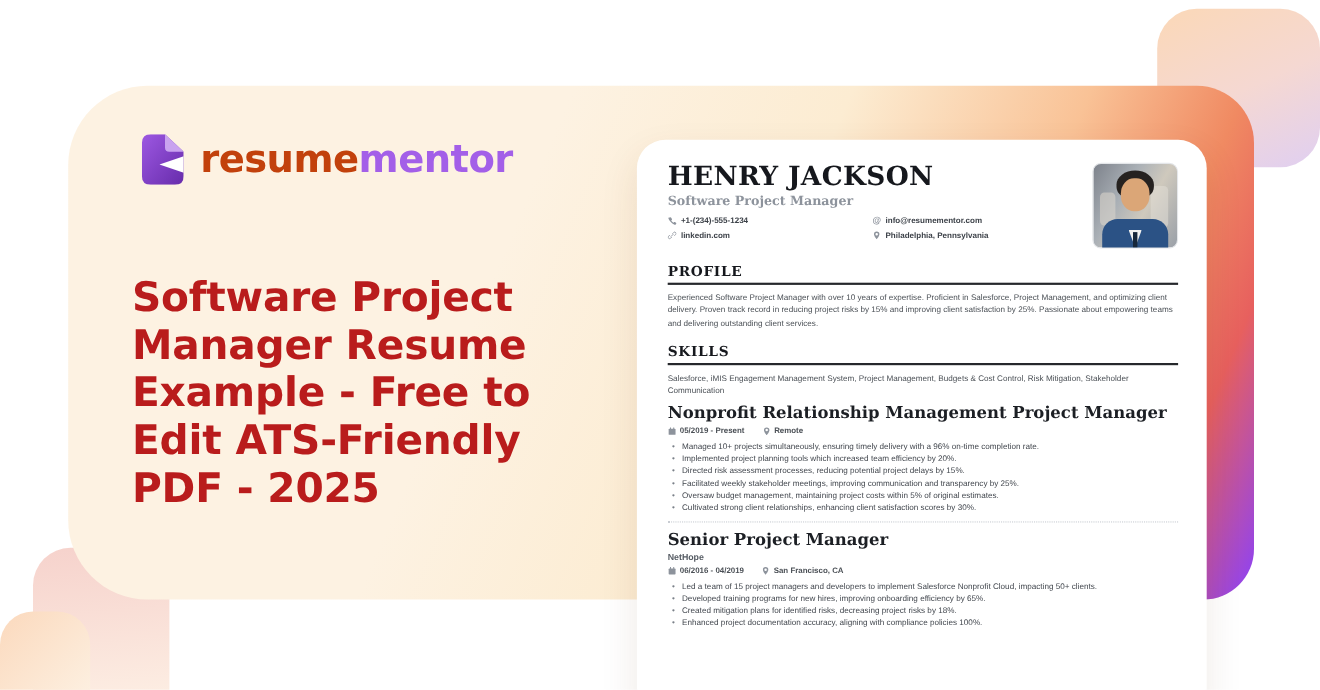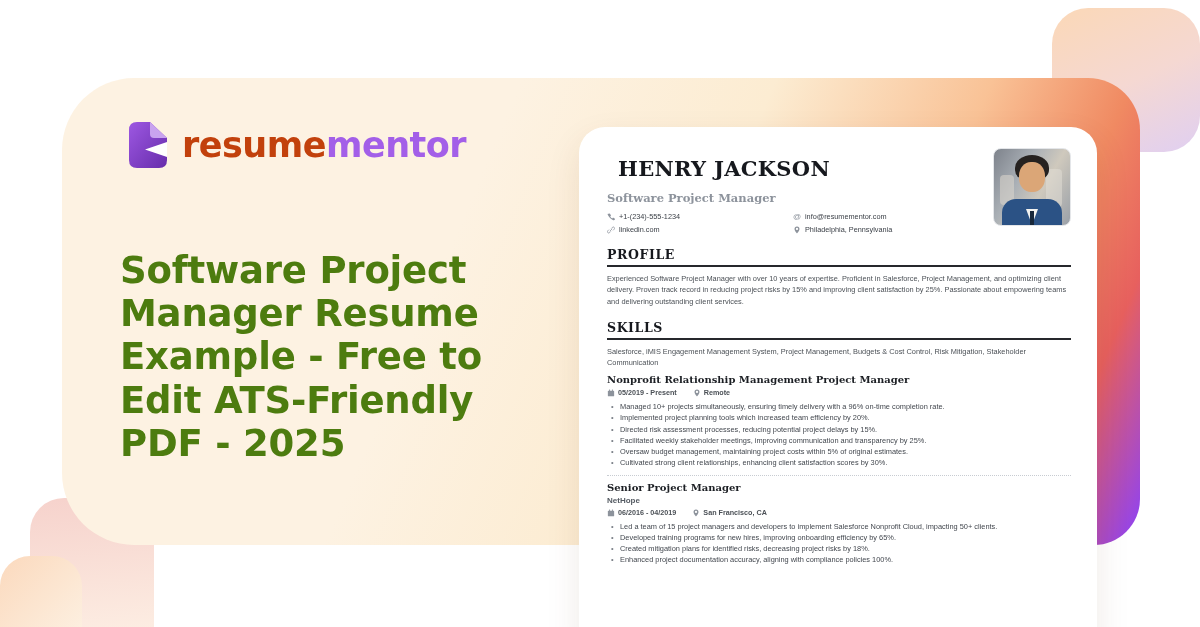--- a/index.html
+++ b/index.html
@@ -35,43 +35,43 @@
   
   .logo { position:absolute; left:129px; top:122px; display:flex; align-items:center; gap:15px; }
   .logo-icon { width:38px; height:46px; display:block; }
   .logo-word { font-family:"DejaVu Sans", sans-serif; font-size:35px; font-weight:bold; letter-spacing:-0.5px; line-height:1; }
   .logo-word .lw1 { color:#c2410c; }
   .logo-word .lw2 { color:#a35fe8; }
 
   .hero-title {
     position:absolute; left:120px; top:224px; width:392px;
     font-family:"DejaVu Sans", sans-serif; font-weight:bold;
-    font-size:37px; line-height:1.17; letter-spacing:-0.2px; color:#4d7c0f;
+    font-size:37px; line-height:1.17; letter-spacing:-0.2px; color:#b91c1c;
   }
 
   
   .card {
     position:absolute; left:579px; top:127px; width:518px; height:520px;
     background:#ffffff; border-radius:26px 26px 0 0;
     box-shadow:0 14px 34px rgba(96,48,12,.10);
     padding:20px 26px 0 28px; box-sizing:border-box;
     color:#3c4148;
   }
   .card-head { display:flex; justify-content:space-between; }
   .name {
     font-family:"DejaVu Serif", serif; font-weight:bold;
-    font-size:21px; letter-spacing:0.3px; color:#16181d; margin:11px; line-height:1.05;
+    font-size:24px; letter-spacing:0.3px; color:#16181d; margin:0; line-height:1.05;
   }
   .sub {
     font-family:"DejaVu Serif", serif; font-weight:bold;
     font-size:11.5px; color:#8d939c; margin:3px 0 7px;
   }
   .contacts {
     display:grid; grid-template-columns:186px 1fr; row-gap:4px;
-    font-size:7.3px; font-weight:normal; color:#3c4148;
+    font-size:7.3px; font-weight:bold; color:#3c4148;
   }
   .contact { display:flex; align-items:center; gap:4px; }
   .icn { width:8px; height:8px; display:inline-flex; align-items:center; justify-content:center;
          color:#8d939c; fill:#8d939c; flex:0 0 auto; font-size:8px; line-height:8px; }
   .icn svg { width:8px; height:8px; }
 
   .photo {
     width:76px; height:76px; border-radius:8px; overflow:hidden; position:relative;
     flex:0 0 auto; margin:1px 0 0 8px; border:1px solid #e4e6e9;
     background:linear-gradient(120deg,#7d828b 0%,#aab0b6 35%,#cfc9bd 60%,#9aa0a8 100%);
@@ -86,21 +86,21 @@
 
   .section-h {
     font-family:"DejaVu Serif", serif; font-weight:bold;
     font-size:12.5px; letter-spacing:0.6px; color:#16181d;
     border-bottom:2px solid #26282c; padding-bottom:3px; margin:13px 0 6px;
   }
   .section-text { font-size:7.4px; line-height:1.52; color:#4b5056; margin:0; }
 
   .job { padding:5px 0 7px; }
   .job + .job { border-top:1px dotted #c8ccd2; }
-  .job-title { font-family:"DejaVu Serif", serif; font-weight:bold; font-size:10px; color:#1c1f24; margin:1px 0 3px; }
+  .job-title { font-family:"DejaVu Serif", serif; font-weight:bold; font-size:15px; color:#1c1f24; margin:1px 0 3px; }
   .job-company { font-size:8px; font-weight:bold; color:#555b63; margin:0 0 3px; }
   .job-meta { display:flex; gap:16px; font-size:7.2px; font-weight:bold; color:#4b5056; margin:0 0 4px; align-items:center; }
   .meta-item { display:flex; gap:3px; align-items:flex-end; }
   .bullets { margin:0; padding:0; list-style:none; }
   .bullets li { position:relative; padding-left:13px; font-size:7.4px; line-height:1.5; color:#42474e; }
   .bullets li::before { content:"•"; position:absolute; left:4px; color:#7a8088; }
 </style>
 </head>
 <body>
 

